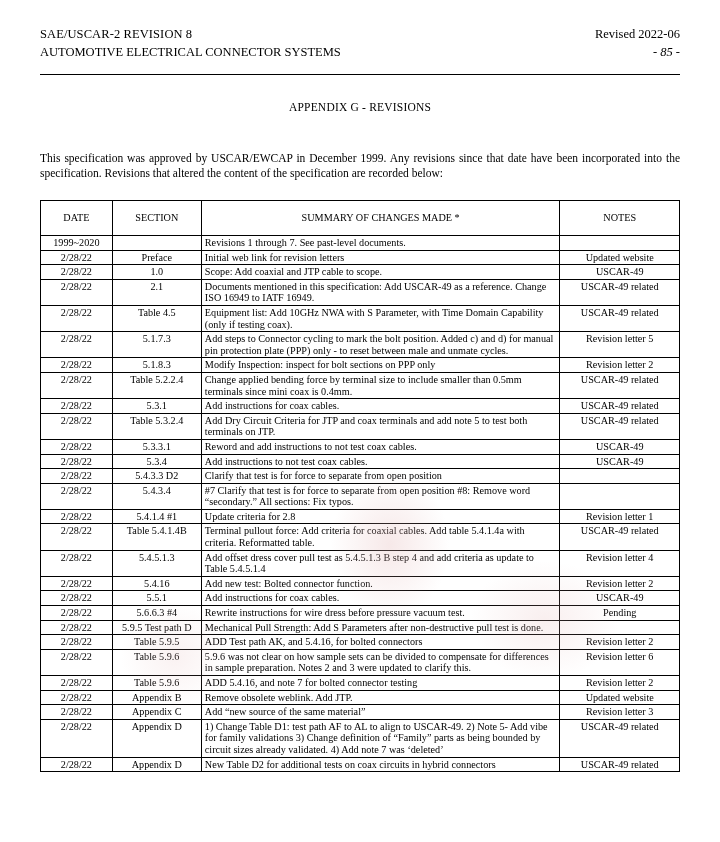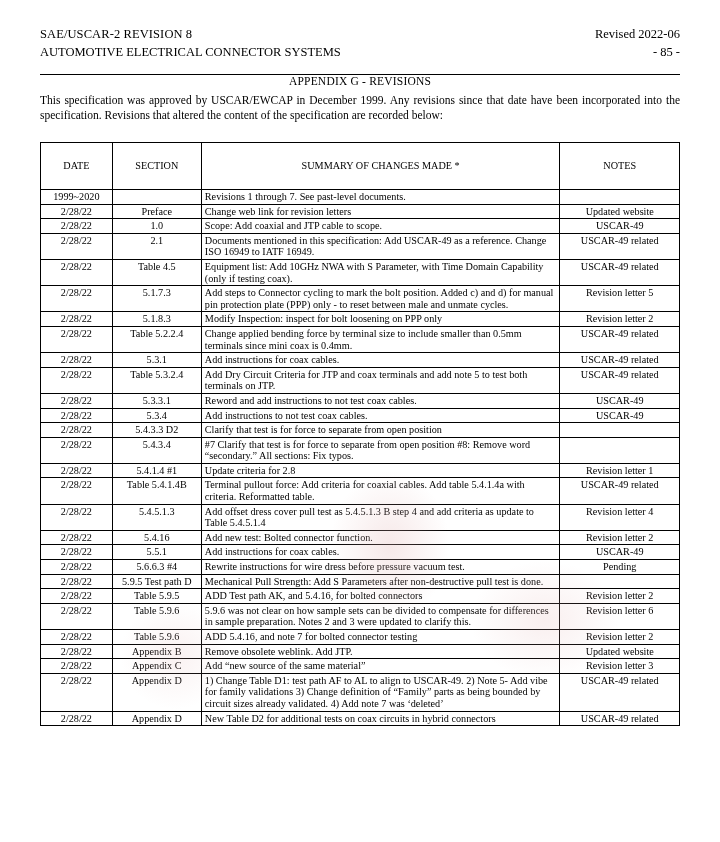--- a/index.html
+++ b/index.html
@@ -50,52 +50,54 @@
   .hdr-underline {
     border-bottom: 1.2px solid #000;
     flex: 1 1 auto;
     display: flex;
     justify-content: space-between;
     align-items: baseline;
     padding-bottom: 13px;
   }
   .page-num {
     white-space: nowrap;
+    font-style: italic;
   }
   
   .appendix-title {
     text-align: center;
     font-size: 11.5px;
+    margin-top: 26px;
     letter-spacing: 0.2px;
   }
   
   .intro {
     font-size: 11.5px;
     line-height: 14.5px;
-    margin-top: 6px;
+    margin-top: 38px;
     text-align: justify;
   }
   
   table.rev {
     margin-top: 20px;
     border-collapse: collapse;
     width: 640px;
     table-layout: fixed;
     font-size: 10.2px;
   }
   table.rev th, table.rev td {
     border: 1px solid #000;
     padding: 1px 3px;
     vertical-align: top;
     line-height: 11.6px;
   }
   table.rev th {
     text-align: center;
     font-weight: normal;
-    padding: 17px 2px;
+    padding: 11px 2px;
     line-height: 12px;
   }
   col.c-date { width: 66px; }
   col.c-section { width: 82px; }
   col.c-summary { width: 330px; }
   col.c-notes { width: 110px; }
   td.date, td.section, td.notes {
     text-align: center;
   }
   td.notes {
@@ -172,21 +174,21 @@
     <tbody id="rev-body">
         <tr>
           <td class="date vmid">1999~2020</td>
           <td class="section vmid"></td>
           <td class="summary">Revisions 1 through 7. See past-level documents.</td>
           <td class="notes vmid"></td>
         </tr>
         <tr>
           <td class="date vmid">2/28/22</td>
           <td class="section vmid">Preface</td>
-          <td class="summary">Change web link for revision letters</td>
+          <td class="summary">Initial web link for revision letters</td>
           <td class="notes vmid">Updated website</td>
         </tr>
         <tr>
           <td class="date vmid">2/28/22</td>
           <td class="section vmid">1.0</td>
           <td class="summary">Scope: Add coaxial and JTP cable to scope.</td>
           <td class="notes vmid">USCAR-49</td>
         </tr>
         <tr>
           <td class="date vmid">2/28/22</td>
@@ -202,21 +204,21 @@
         </tr>
         <tr>
           <td class="date vmid">2/28/22</td>
           <td class="section vmid">5.1.7.3</td>
           <td class="summary">Add steps to Connector cycling to mark the bolt position. Added c) and d) for manual pin protection plate (PPP) only - to reset between male and unmate cycles.</td>
           <td class="notes vmid">Revision letter 5</td>
         </tr>
         <tr>
           <td class="date vmid">2/28/22</td>
           <td class="section vmid">5.1.8.3</td>
-          <td class="summary">Modify Inspection: inspect for bolt loosening on PPP only</td>
+          <td class="summary">Modify Inspection: inspect for bolt sections on PPP only</td>
           <td class="notes vmid">Revision letter 2</td>
         </tr>
         <tr>
           <td class="date vmid">2/28/22</td>
           <td class="section vmid">Table 5.2.2.4</td>
           <td class="summary">Change applied bending force by terminal size to include smaller than 0.5mm terminals since mini coax is 0.4mm.</td>
           <td class="notes vmid">USCAR-49 related</td>
         </tr>
         <tr>
           <td class="date vmid">2/28/22</td>

